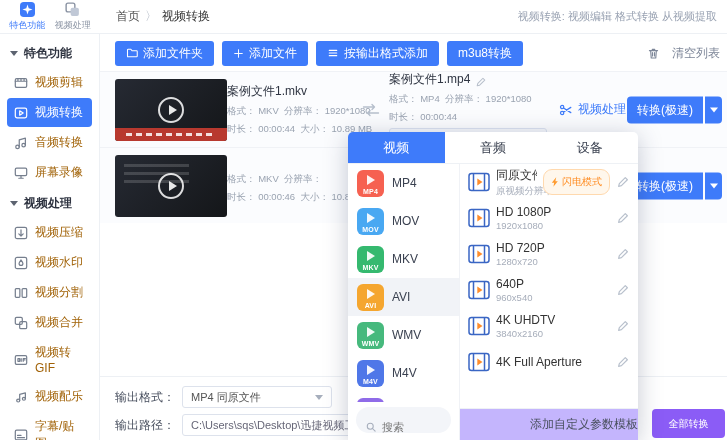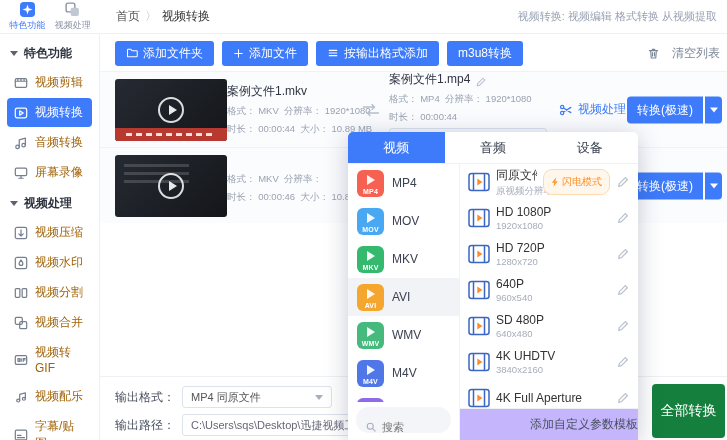--- a/index.html
+++ b/index.html
@@ -74,22 +74,22 @@
 
 
 .bottom{position:absolute;left:0;right:0;bottom:0;height:64px;border-top:1px solid #edf0f4;background:#fff}
 .brow{position:absolute;left:15px;display:flex;align-items:center;gap:7px}
 .brow1{top:9px}.brow2{top:37px}
 .blabel{color:#4a5160;flex:none}
 .bselect{width:150px;height:22px;border:1px solid #dde2ec;border-radius:3px;display:flex;align-items:center;
          gap:6px;padding:0 8px;font-size:11px;color:#555;background:#fff;cursor:pointer}
 .path-input{width:414px;height:22px;border:1px solid #dde2ec;border-radius:3px;padding:0 8px;
             font-size:11px;color:#667;font-family:inherit;background:#fff}
-.convert-all{position:absolute;right:2px;bottom:2px;width:73px;height:54px;background:#15803d;color:#fff;
-             border:none;border-radius:4px;font-size:14px;font-family:inherit;cursor:pointer;z-index:4}
+.convert-all{position:absolute;right:2px;bottom:2px;width:73px;height:29px;background:#8b5cf6;color:#fff;
+             border:none;border-radius:4px;font-size:10px;font-family:inherit;cursor:pointer;z-index:4}
 
 
 .format-panel{position:absolute;left:348px;top:132px;width:290px;height:308px;background:#fff;
               border-radius:5px 5px 0 0;box-shadow:0 4px 24px rgba(30,45,80,.25);z-index:20;
               display:flex;flex-direction:column;overflow:hidden}
 .fp-tabs{height:32px;display:flex;flex:none;border-bottom:1px solid #eef1f5}
 .fp-tab{flex:1;display:flex;align-items:center;justify-content:center;font-size:13px;color:#3a4150;cursor:pointer}
 .fp-tab.active{background:#3e7bfa;color:#fff}
 .fp-body{flex:1;display:flex;min-height:0}
 .fmt-col{width:112px;border-right:1px solid #f0f2f6;display:flex;flex-direction:column;min-height:0}
@@ -493,57 +493,43 @@
             </svg>
           <span class="p-text">
             <span class="p-title">640P</span>
             <span class="p-sub">960x540</span>
           </span>
           <svg class="icon edit-ic" width="14" height="14" viewBox="0 0 16 16">
               <path d="M3 13l.8-3.2L10.6 3l2.4 2.4-6.8 6.8L3 13z"></path>
             </svg>
         </div>
 
+
         <div class="preset-item">
           <svg width="22" height="22" viewBox="0 0 22 22">
               <rect x="1" y="2.5" width="20" height="17" rx="2.5" fill="#fff" stroke="#3a66c4" stroke-width="1.5"></rect>
               <path d="M5.5 2.5v17M16.5 2.5v17" stroke="#3a66c4" stroke-width="1.5"></path>
               <path d="M9.3 7.6l5.2 3.4-5.2 3.4z" fill="#ff8d2c"></path>
             </svg>
           <span class="p-text">
-            <span class="p-title">SD 480P</span>
-            <span class="p-sub">640x480</span>
+            <span class="p-title">4K UHDTV</span>
+            <span class="p-sub">3840x2160</span>
           </span>
           <svg class="icon edit-ic" width="14" height="14" viewBox="0 0 16 16">
               <path d="M3 13l.8-3.2L10.6 3l2.4 2.4-6.8 6.8L3 13z"></path>
             </svg>
         </div>
 
         <div class="preset-item">
           <svg width="22" height="22" viewBox="0 0 22 22">
               <rect x="1" y="2.5" width="20" height="17" rx="2.5" fill="#fff" stroke="#3a66c4" stroke-width="1.5"></rect>
               <path d="M5.5 2.5v17M16.5 2.5v17" stroke="#3a66c4" stroke-width="1.5"></path>
               <path d="M9.3 7.6l5.2 3.4-5.2 3.4z" fill="#ff8d2c"></path>
             </svg>
           <span class="p-text">
-            <span class="p-title">4K UHDTV</span>
-            <span class="p-sub">3840x2160</span>
-          </span>
-          <svg class="icon edit-ic" width="14" height="14" viewBox="0 0 16 16">
-              <path d="M3 13l.8-3.2L10.6 3l2.4 2.4-6.8 6.8L3 13z"></path>
-            </svg>
-        </div>
-
-        <div class="preset-item">
-          <svg width="22" height="22" viewBox="0 0 22 22">
-              <rect x="1" y="2.5" width="20" height="17" rx="2.5" fill="#fff" stroke="#3a66c4" stroke-width="1.5"></rect>
-              <path d="M5.5 2.5v17M16.5 2.5v17" stroke="#3a66c4" stroke-width="1.5"></path>
-              <path d="M9.3 7.6l5.2 3.4-5.2 3.4z" fill="#ff8d2c"></path>
-            </svg>
-          <span class="p-text">
             <span class="p-title">4K Full Aperture</span>
             <span class="p-sub"></span>
           </span>
           <svg class="icon edit-ic" width="14" height="14" viewBox="0 0 16 16">
               <path d="M3 13l.8-3.2L10.6 3l2.4 2.4-6.8 6.8L3 13z"></path>
             </svg>
         </div>
 
       </div>
       <div class="add-custom">

